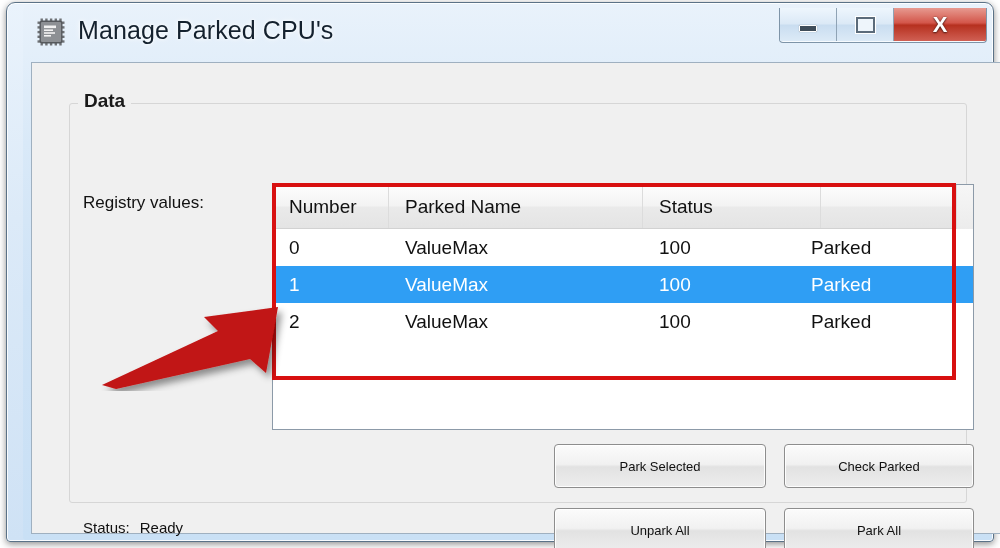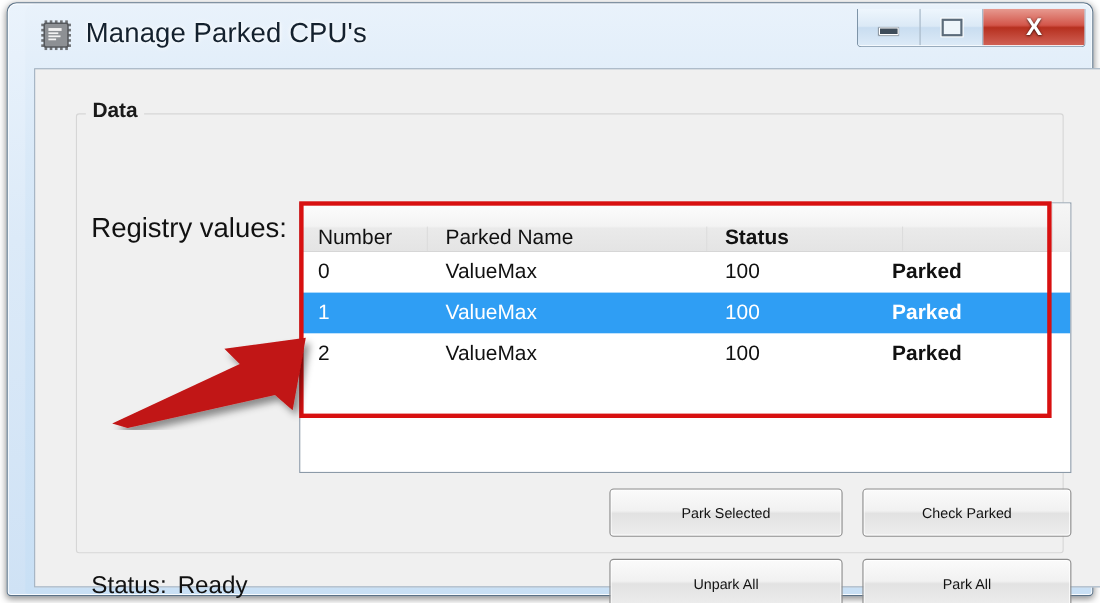--- a/index.html
+++ b/index.html
@@ -146,29 +146,29 @@
     background: #f0f0f0;
     font-size: 19px;
     color: #1a1a1a;
     white-space: nowrap;
     font-weight: bold;
   }
   #registry-label {
     position: absolute;
     left: 51px;
     top: 130px;
-    font-size: 25px;
+    font-size: 17px;
     color: #111;
     white-space: nowrap;
   }
   #status-line {
     position: absolute;
     left: 51px;
     top: 456px;
-    font-size: 22px;
+    font-size: 15px;
     color: #111;
     white-space: nowrap;
   }
   #status-line .sv { margin-left: 10px; }
 
   
   #listview {
     position: absolute;
     left: 240px;
     top: 121px;
@@ -178,38 +178,37 @@
     border: 1px solid #8c9aa8;
     box-sizing: border-box;
     overflow: hidden;
   }
   #lv-header {
     display: flex;
     height: 44px;
     background: linear-gradient(180deg,#fdfdfd 0%,#f3f3f3 48%,#eaeaea 52%,#e4e4e4 100%);
     border-bottom: 1px solid #d2d2d2;
     box-sizing: border-box;
-    align-items: flex-end;
   }
   .hcell {
     display: flex;
     align-items: center;
     font-size: 19px;
     color: #111;
     padding-left: 16px;
     border-right: 1px solid #dcdcdc;
     box-sizing: border-box;
     white-space: nowrap;
     cursor: default;
   }
   .hcell:last-child { border-right: none; }
   .c0 { width: 116px; }
   .c1 { width: 254px; }
   .c2 { width: 152px; }
-  .c3 { width: 178px; font-weight: bold; }
+  .c3 { width: 178px; }
 
   .lv-row {
     display: flex;
     height: 37px;
     cursor: default;
   }
   .lv-row.selected { background: #2f9ef4; }
   .lv-row.selected .cell { color: #ffffff; }
   .cell {
     display: flex;

